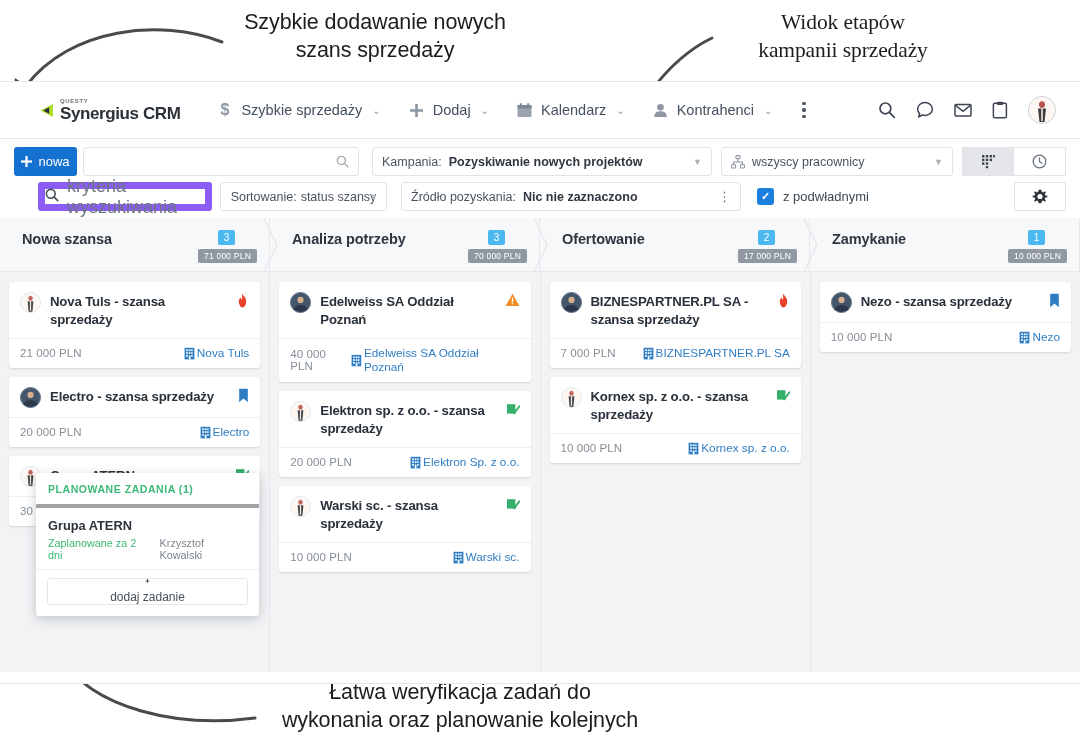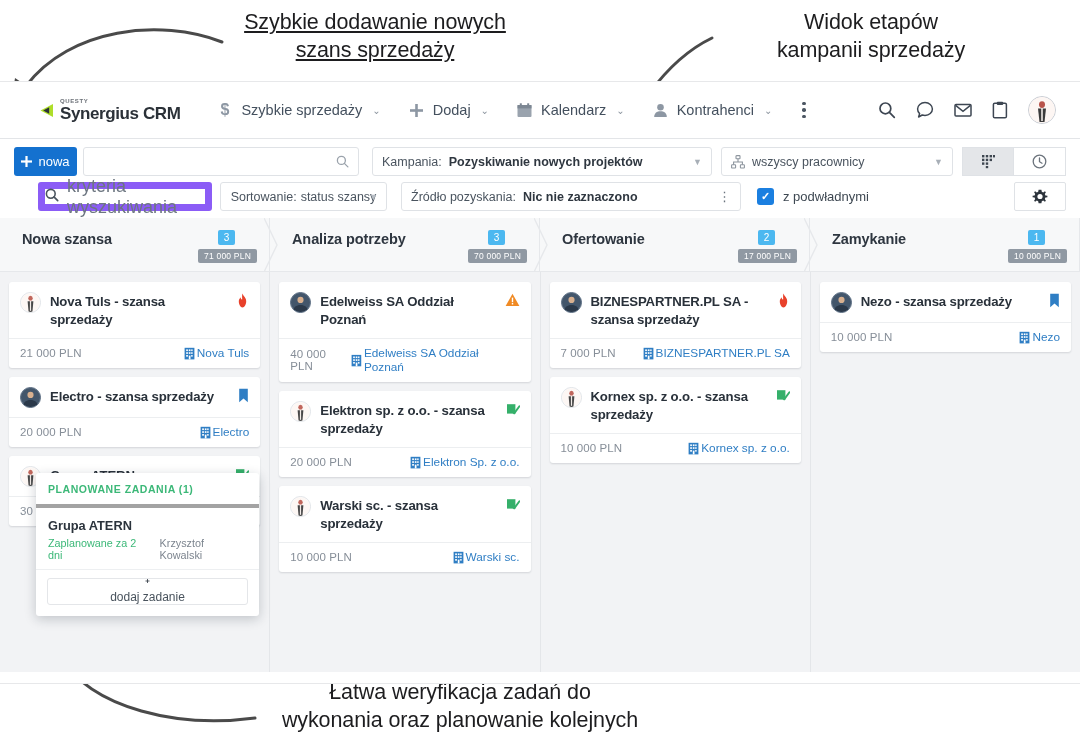--- a/index.html
+++ b/index.html
@@ -237,23 +237,23 @@
     border: 1px solid #e4e6e9; border-radius: 3px; height: 27px;
     display: flex; align-items: center; justify-content: center; gap: 7px;
     font-size: 12px; color: #49535d; cursor: pointer; background: #fff; flex-direction: column;
   }
 </style>
 </head>
 <body>
 
 <div id="root">
 
-  <div class="annot" style="left:200px; top:8px; width:350px;text-decoration:underline;">Szybkie dodawanie nowych
+  <div class="annot" style="left:200px; top:8px; width:350px;">Szybkie dodawanie nowych
 szans sprzedaży</div>
-  <div class="annot" style="left:716px; top:8px; width:310px;">Widok etapów
+  <div class="annot" style="left:688px; top:8px; width:310px;font-family:Liberation Serif, serif;">Widok etapów
 kampanii sprzedaży</div>
   <div class="annot" style="left:580px; top:539px; width:410px;">Informacja o przeterminowanym
 zadaniu lub braku zaplanowanych
 działań względem szansy</div>
   <div class="annot" style="left:240px; top:678px; width:440px;">Łatwa weryfikacja zadań do
 wykonania oraz planowanie kolejnych</div>
 
   <svg class="arrow-svg" style="left:0; top:0; width:240px; height:140px;" viewBox="0 0 240 140">
     <path d="M222,42 C160,18 70,28 26,86" stroke="#4a4a4a" stroke-width="3" fill="none" stroke-linecap="round"></path>
     <path d="M8,126 L15,78 L42,96 Z" fill="#4a4a4a"></path>

